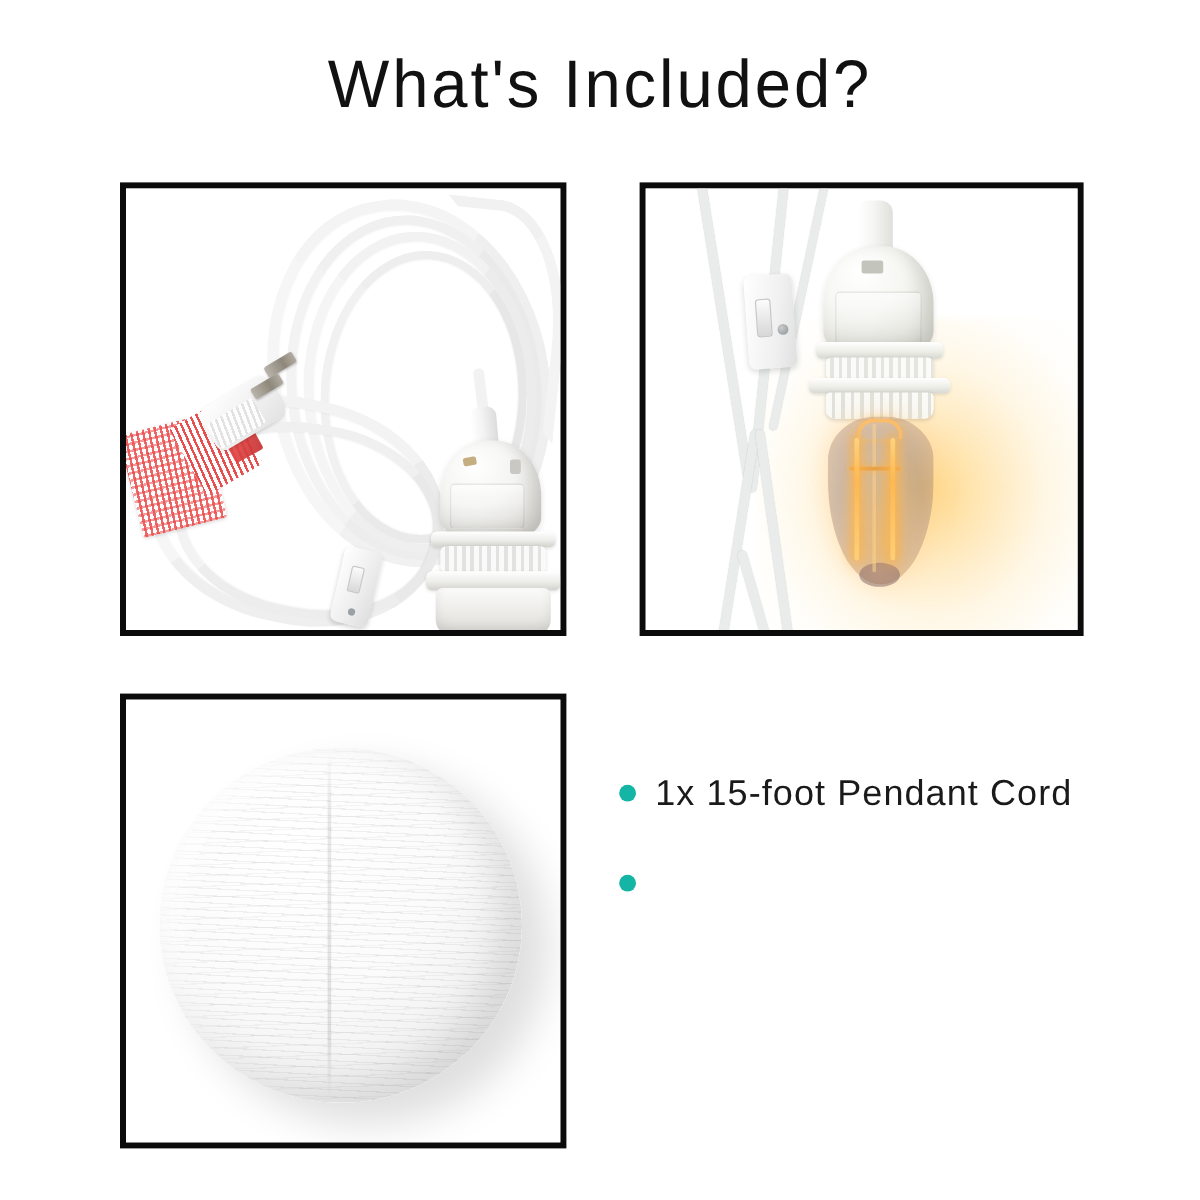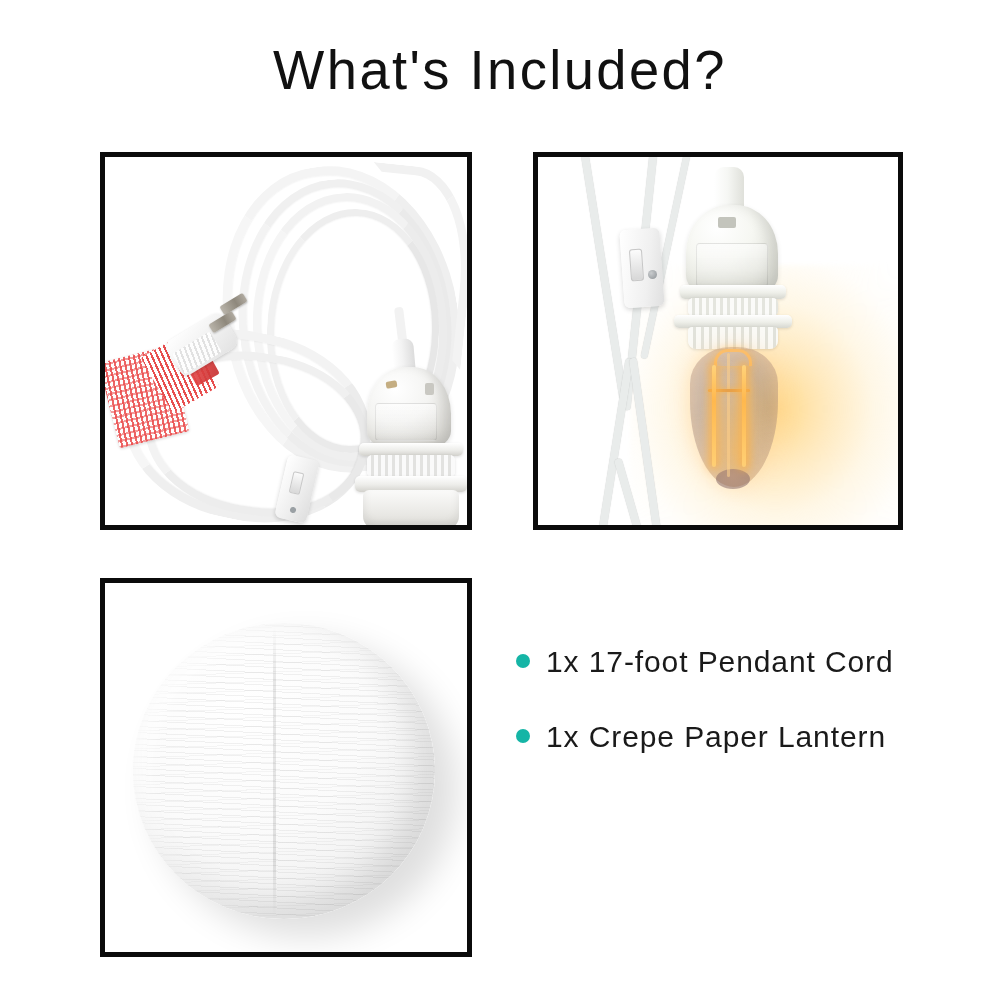--- a/index.html
+++ b/index.html
@@ -428,19 +428,18 @@
 <div class="frame frame-lantern">
   <div class="photo p3">
     <div class="lantern"></div>
     <div class="seam"></div>
   </div>
 </div>
 
 <ul class="bullet-list">
   <li class="bullet-item">
     <span class="bullet-dot"></span>
-    <span>1x 17-foot Pendant Cord</span>
+    <span>1x 15-foot Pendant Cord</span>
   </li>
   <li class="bullet-item">
     <span class="bullet-dot"></span>
-    <span>1x Crepe Paper Lantern</span>
   </li>
 </ul>
 
 </body></html>

